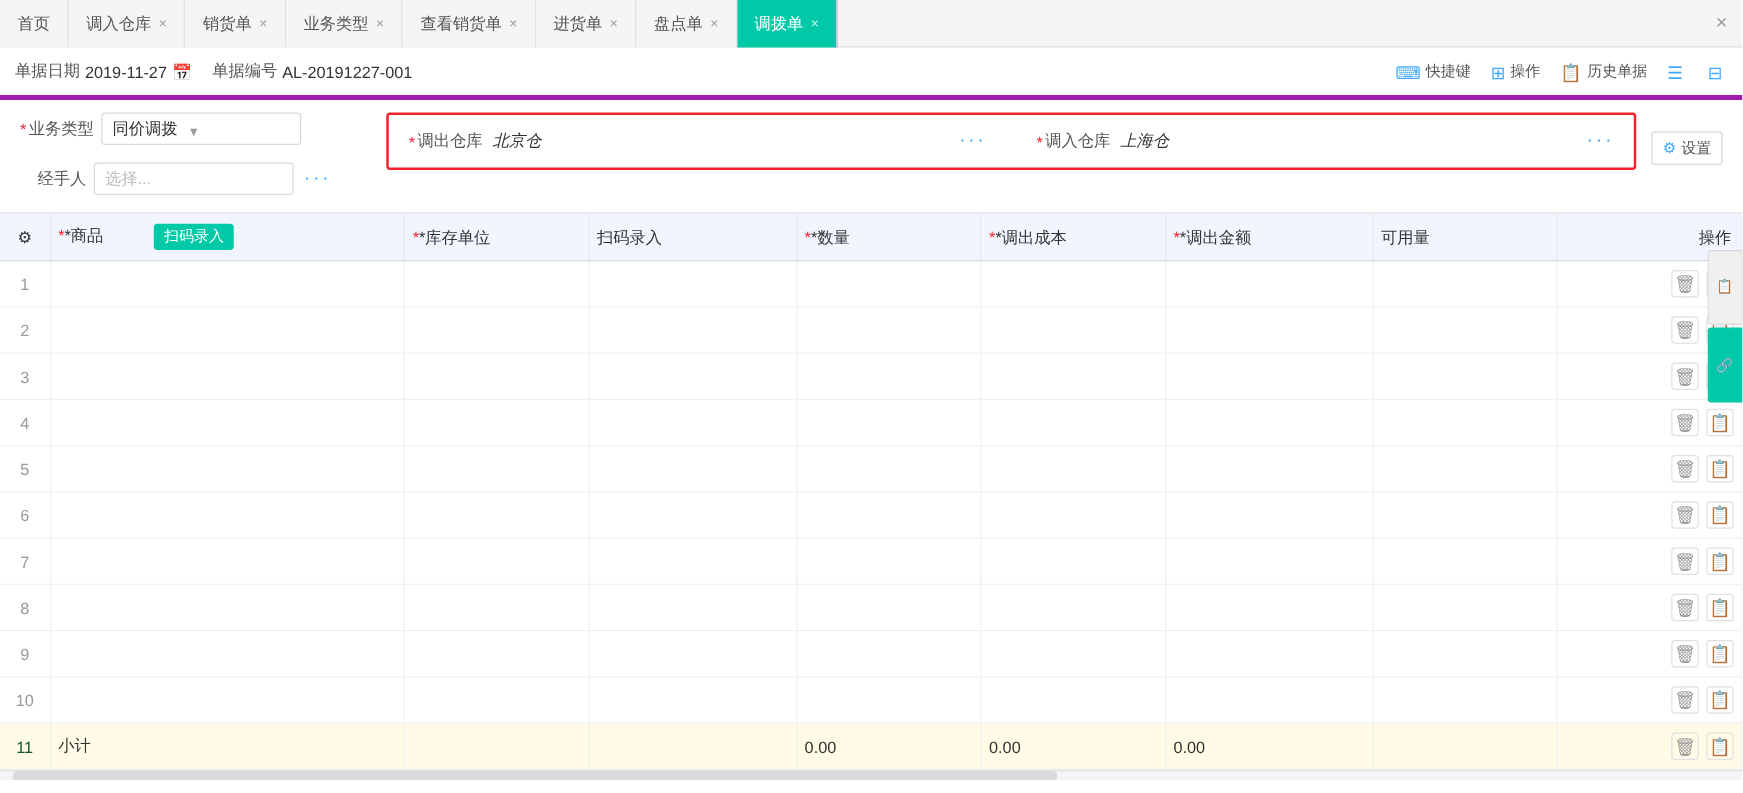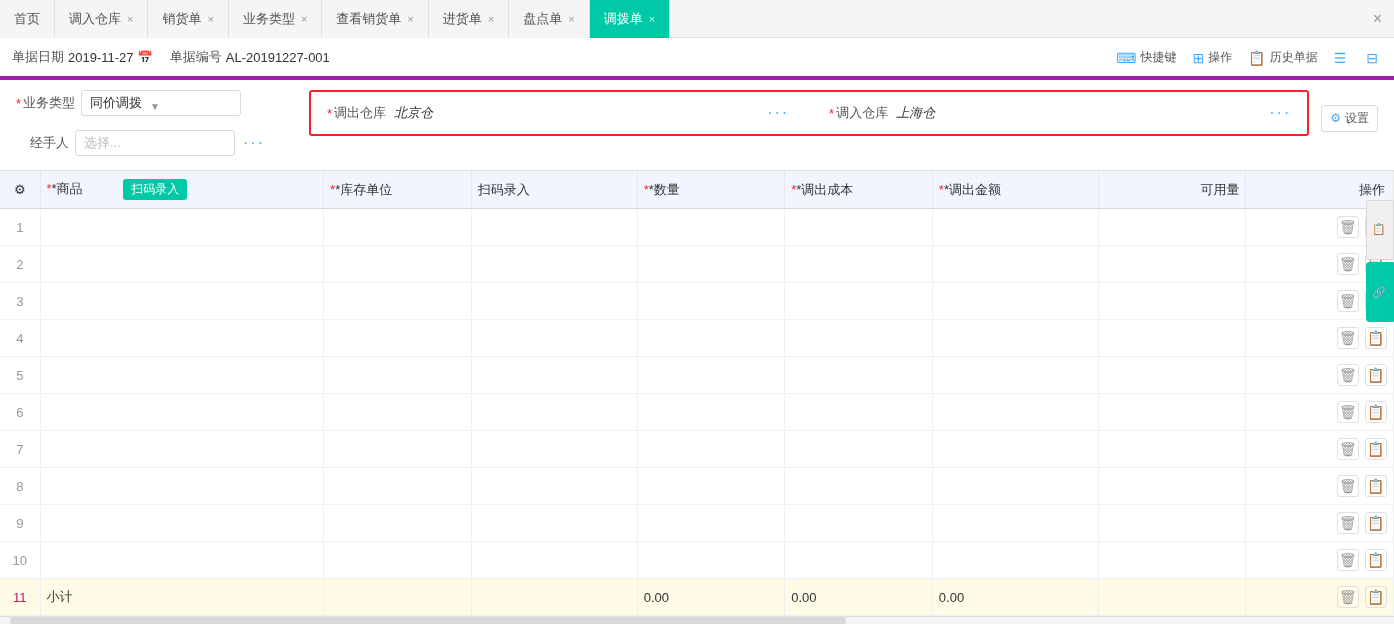--- a/index.html
+++ b/index.html
@@ -85,21 +85,21 @@
       padding: 7px 6px; color: #333; border-right: 1px solid #f0f0f0;
       white-space: nowrap;
     }
     tbody td:first-child { text-align: center; color: #999; }
     .col-product { min-width: 120px; }
     .col-unit { min-width: 80px; }
     .col-spec { min-width: 90px; }
     .col-qty { min-width: 80px; }
     .col-cost { min-width: 80px; }
     .col-amount { min-width: 90px; }
-    .col-avail { min-width: 80px; text-align: right; }
+    .col-avail { min-width: 80px; }
     .col-action { min-width: 80px; text-align: right; }
     
     .scan-btn {
       background: #00c9a7; color: #fff; border: none; border-radius: 3px;
       padding: 2px 8px; font-size: 12px; cursor: pointer; margin-left: 37px;
     }
     .action-icons { display: flex; align-items: center; justify-content: flex-end; gap: 6px; }
     .act-icon {
       width: 22px; height: 22px; display: inline-flex; align-items: center;
       justify-content: center; cursor: pointer; color: #999; font-size: 14px;
@@ -436,21 +436,21 @@
         <td></td>
         <td></td>
         <td>
           <div class="action-icons">
             <span class="act-icon">🗑</span>
             <span class="act-icon">📋</span>
           </div>
         </td>
       </tr>
         <tr class="subtotal">
-        <td style="color:#be185d;">11</td>
+        <td style="color:#14532d;">11</td>
         <td colspan="1">小计</td>
         <td></td>
         <td></td>
         <td style="color:#333;">0.00</td>
         <td style="color:#333;">0.00</td>
         <td style="color:#333;">0.00</td>
         <td></td>
         <td>
           <div class="action-icons">
             <span class="act-icon">🗑</span>

